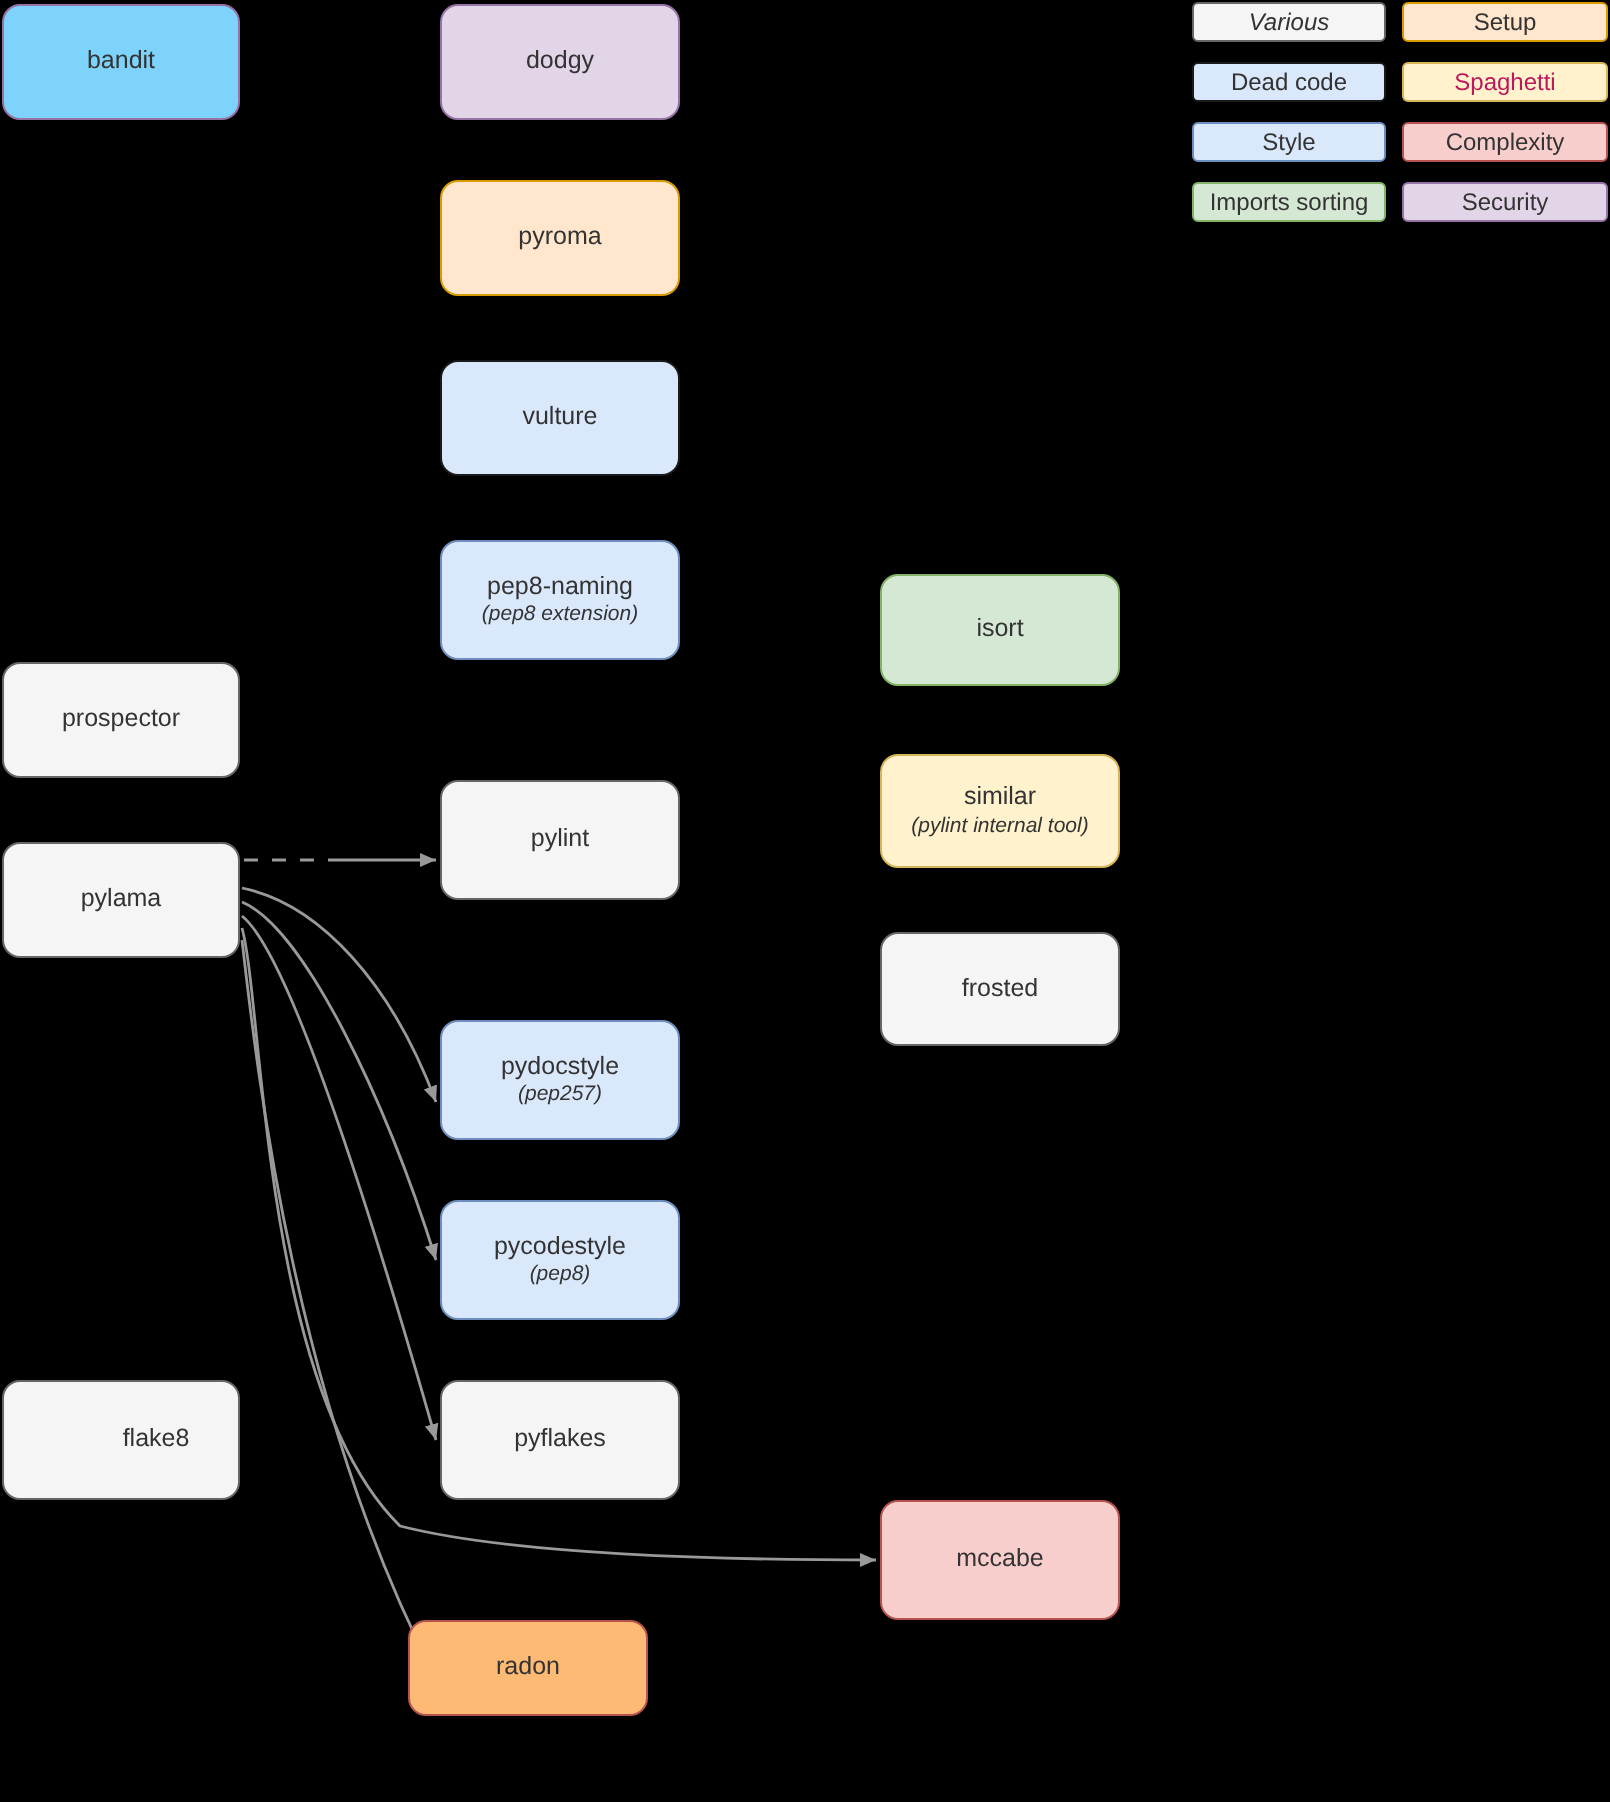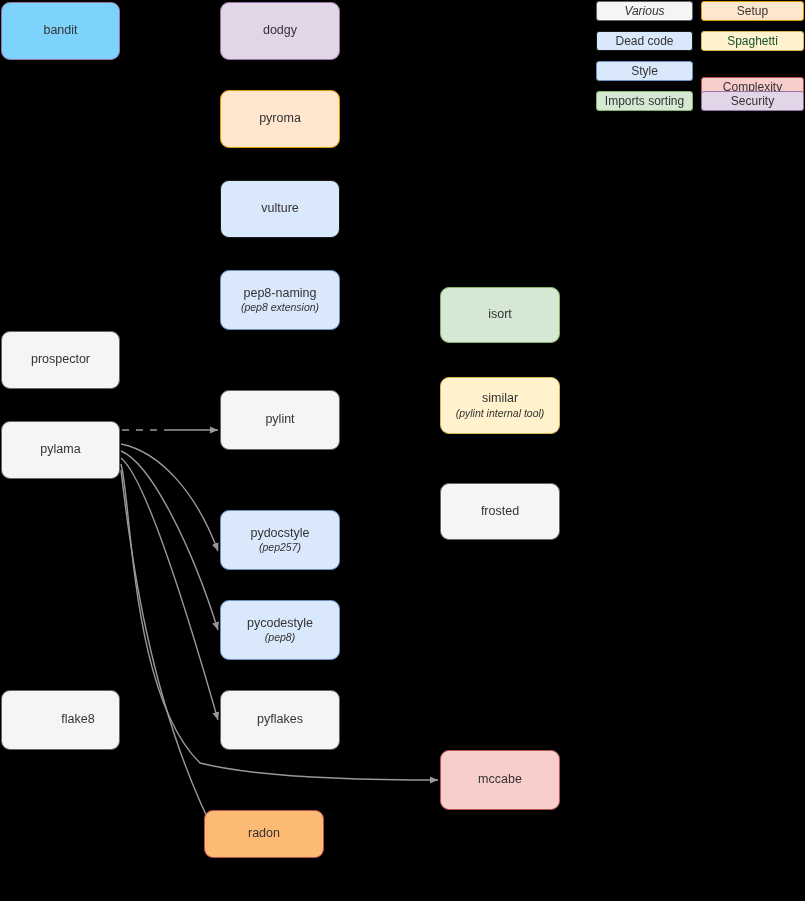--- a/index.html
+++ b/index.html
@@ -103,21 +103,21 @@
       <div class="node" style="left: 440px; top: 377px; width: 120px; height: 57px; background: rgb(255, 242, 204); border-color: rgb(214, 182, 86); color: rgb(51, 51, 51);">
         <span class="label">similar</span>
         <span class="sublabel">(pylint internal tool)</span>
       </div>
       <div class="node" style="left: 220px; top: 390px; width: 120px; height: 60px; background: rgb(245, 245, 245); border-color: rgb(102, 102, 102); color: rgb(51, 51, 51);">
         <span class="label">pylint</span>
       </div>
       <div class="node" style="left: 1px; top: 421px; width: 119px; height: 58px; background: rgb(245, 245, 245); border-color: rgb(102, 102, 102); color: rgb(51, 51, 51);">
         <span class="label">pylama</span>
       </div>
-      <div class="node" style="left: 440px; top: 466px; width: 120px; height: 57px; background: rgb(245, 245, 245); border-color: rgb(102, 102, 102); color: rgb(51, 51, 51); margin-top: 17px;">
+      <div class="node" style="left: 440px; top: 466px; width: 120px; height: 57px; background: rgb(245, 245, 245); border-color: rgb(102, 102, 102); color: rgb(51, 51, 51);">
         <span class="label">frosted</span>
       </div>
       <div class="node" style="left: 220px; top: 510px; width: 120px; height: 60px; background: rgb(218, 232, 252); border-color: rgb(108, 142, 191); color: rgb(51, 51, 51);">
         <span class="label">pydocstyle</span>
         <span class="sublabel">(pep257)</span>
       </div>
       <div class="node" style="left: 220px; top: 600px; width: 120px; height: 60px; background: rgb(218, 232, 252); border-color: rgb(108, 142, 191); color: rgb(51, 51, 51);">
         <span class="label">pycodestyle</span>
         <span class="sublabel">(pep8)</span>
       </div>
@@ -131,19 +131,19 @@
         <span class="label">mccabe</span>
       </div>
       <div class="node" style="left: 204px; top: 810px; width: 120px; height: 48px; background: #fdba74; border-color: rgb(184, 84, 80); color: rgb(51, 51, 51);">
         <span class="label">radon</span>
       </div>
     </div>
   <div id="legend">
       <div class="legend-item" style="left: 596px; top: 1px; width: 97px; height: 20px; background: rgb(245, 245, 245); border-color: rgb(102, 102, 102); color: rgb(51, 51, 51); font-style: italic;">Various</div>
       <div class="legend-item" style="left: 701px; top: 1px; width: 103px; height: 20px; background: rgb(255, 230, 204); border-color: rgb(215, 155, 0); color: rgb(51, 51, 51);">Setup</div>
       <div class="legend-item" style="left: 596px; top: 31px; width: 97px; height: 20px; background: rgb(218, 232, 252); border-color: rgb(26, 26, 26); color: rgb(51, 51, 51);">Dead code</div>
-      <div class="legend-item" style="left: 701px; top: 31px; width: 103px; height: 20px; background: rgb(255, 242, 204); border-color: rgb(214, 182, 86); color: #14532d;">Spaghetti</div>
+      <div class="legend-item" style="left: 701px; top: 31px; width: 103px; height: 20px; background: rgb(255, 242, 204); border-color: rgb(214, 182, 86); color: #be185d;">Spaghetti</div>
       <div class="legend-item" style="left: 596px; top: 61px; width: 97px; height: 20px; background: rgb(218, 232, 252); border-color: rgb(108, 142, 191); color: rgb(51, 51, 51);">Style</div>
-      <div class="legend-item" style="left: 701px; top: 61px; width: 103px; height: 20px; background: rgb(248, 206, 204); border-color: rgb(184, 84, 80); color: rgb(51, 51, 51); margin-top: 16px;">Complexity</div>
+      <div class="legend-item" style="left: 701px; top: 61px; width: 103px; height: 20px; background: rgb(248, 206, 204); border-color: rgb(184, 84, 80); color: rgb(51, 51, 51);">Complexity</div>
       <div class="legend-item" style="left: 596px; top: 91px; width: 97px; height: 20px; background: rgb(213, 232, 212); border-color: rgb(130, 179, 102); color: rgb(51, 51, 51);">Imports sorting</div>
       <div class="legend-item" style="left: 701px; top: 91px; width: 103px; height: 20px; background: rgb(225, 213, 231); border-color: rgb(150, 115, 166); color: rgb(51, 51, 51);">Security</div>
     </div>
 </div>
 
 </body></html>

